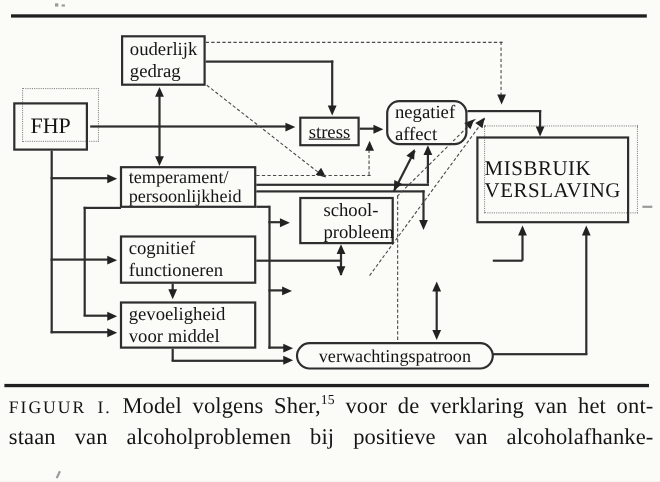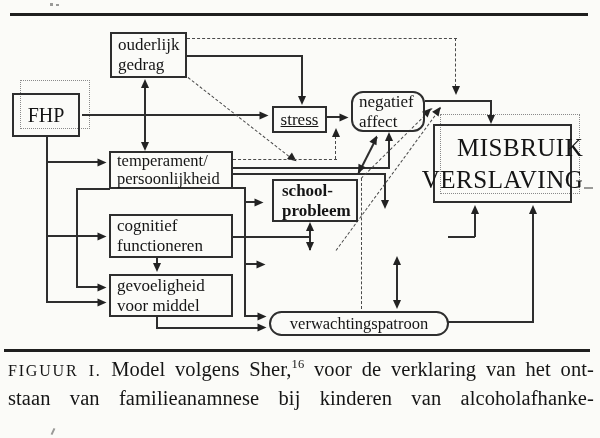--- a/index.html
+++ b/index.html
@@ -7,36 +7,36 @@
     position:relative;width:600px;height:438px;background:#fbfbf8;
     font-family:"Liberation Serif","DejaVu Serif",serif;color:#151515;
     overflow:hidden;
   }
   .rule{position:absolute;background:#1f1f1f;}
   .box{
     position:absolute;border:2px solid #2e2e2e;background:transparent;
     font-size:17px;line-height:20px;white-space:pre-line;
     display:flex;align-items:center;box-sizing:border-box;
   }
-  .box.center{justify-content:center;text-align:right;}
+  .box.center{justify-content:center;text-align:left;}
   .box.pad{padding-left:6px;}
   .round{border-radius:12px;}
   .dotrect{position:absolute;border:1.5px dotted #8a8a8a;box-sizing:border-box;}
   .h{position:absolute;height:0;border-top:2px solid #2e2e2e;}
   .v{position:absolute;width:0;border-left:2px solid #2e2e2e;}
   .hd{position:absolute;height:0;border-top:1.7px dashed #4a4a4a;}
   .vd{position:absolute;width:0;border-left:1.7px dashed #4a4a4a;}
   .diag{position:absolute;height:0;border-top:2px solid #2e2e2e;transform-origin:left center;}
   .diagd{position:absolute;height:0;border-top:1.7px dashed #4a4a4a;transform-origin:left center;}
   .tri{
     position:absolute;width:0;height:0;
     border-left:4.5px solid transparent;border-right:4.5px solid transparent;
     border-bottom:9px solid #222;
   }
-  #misbruik-box{font-size:25px;line-height:32px;letter-spacing:.5px;}
+  #misbruik-box{font-size:19px;line-height:20px;letter-spacing:.5px;}
   #fhp-box{font-size:20px;}
   #temperament-box{font-size:16.5px;line-height:18px;}
   #verwachting-box{font-size:16.5px;}
   .caption{
     position:absolute;left:8px;top:356px;width:586px;
     font-size:20.5px;line-height:26.5px;letter-spacing:.1px;
   }
   .cap-just{text-align:justify;text-align-last:justify;}
   .figlabel{font-size:16px;letter-spacing:1.8px;}
   .sup{font-size:12.5px;vertical-align:super;line-height:0;}
@@ -165,28 +165,28 @@
 voor middel</span></div>
 
   <div class="box pad" style="left:109px;top:214px;width:124px;height:44px;"><span>cognitief
 functioneren</span></div>
 
   <div class="box center" style="left:272px;top:106px;width:55px;height:27px;text-decoration:underline;"><span>stress</span></div>
 
   <div class="box pad round" style="left:351px;top:91px;width:74px;height:41px;padding-left:6px;"><span>negatief
 affect</span></div>
 
-  <div class="box pad" style="left:272px;top:179px;width:86px;height:43px;padding-left:8px;font-weight:bold;"><span>school-
+  <div class="box pad" style="left:272px;top:179px;width:86px;height:43px;padding-left:20px;"><span>school-
 probleem</span></div>
 
 
 
   <div class="box center round" id="verwachting-box" style="left:269px;top:311px;width:180px;height:25px;border-radius:13px;"><span>verwachtingspatroon</span></div>
 
   <div class="box center" id="misbruik-box" style="left:433px;top:124px;width:139px;height:79px;"><span>MISBRUIK
 VERSLAVING</span></div>
 
   <div class="caption">
-    <div class="cap-just"><span class="figlabel">FIGUUR I.</span><span> Model volgens Sher,</span><span class="sup">16</span><span> voor de verklaring van het ont-</span></div>
-    <div class="cap-just">staan van familieanamnese bij kinderen van alcoholafhanke-</div>
+    <div class="cap-just"><span class="figlabel">FIGUUR I.</span><span> Model volgens Sher,</span><span class="sup">15</span><span> voor de verklaring van het ont-</span></div>
+    <div class="cap-just">staan van alcoholproblemen bij positieve van alcoholafhanke-</div>
   </div>
 
 </div>
 
 </body></html>

